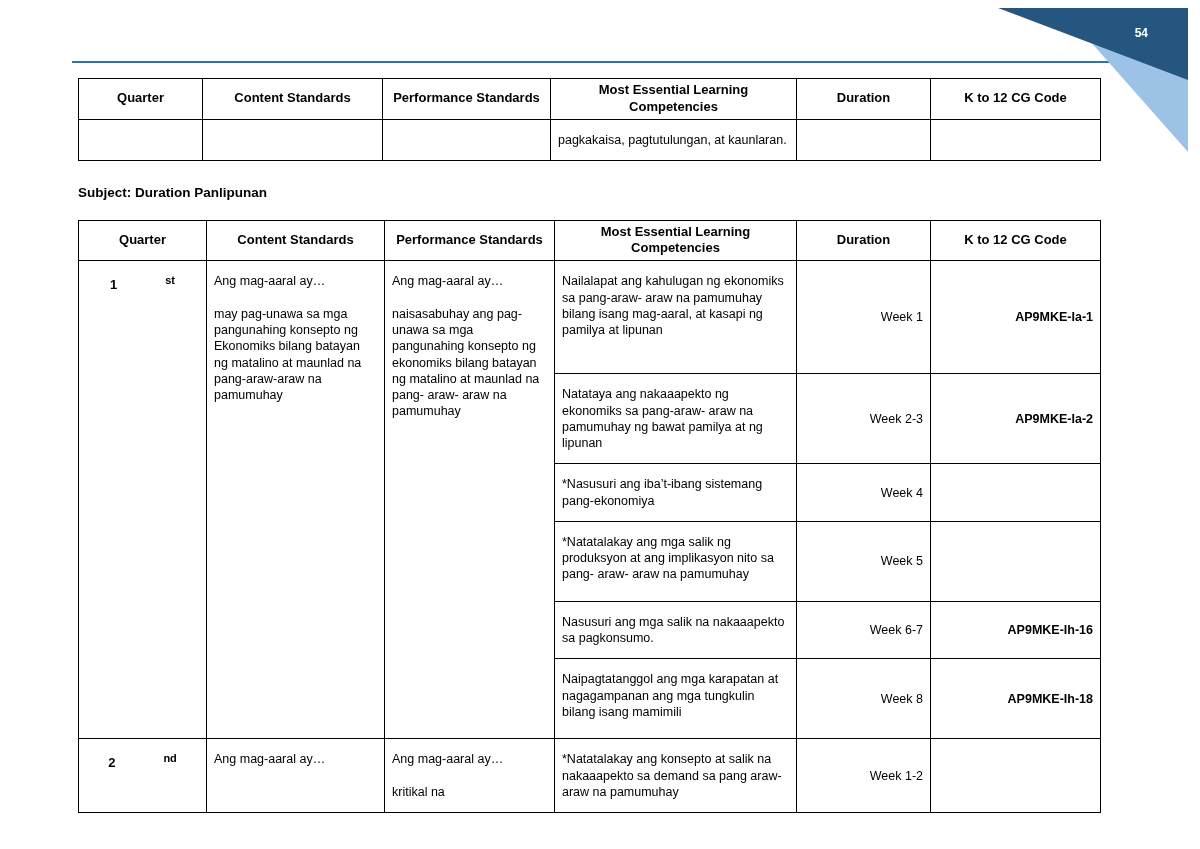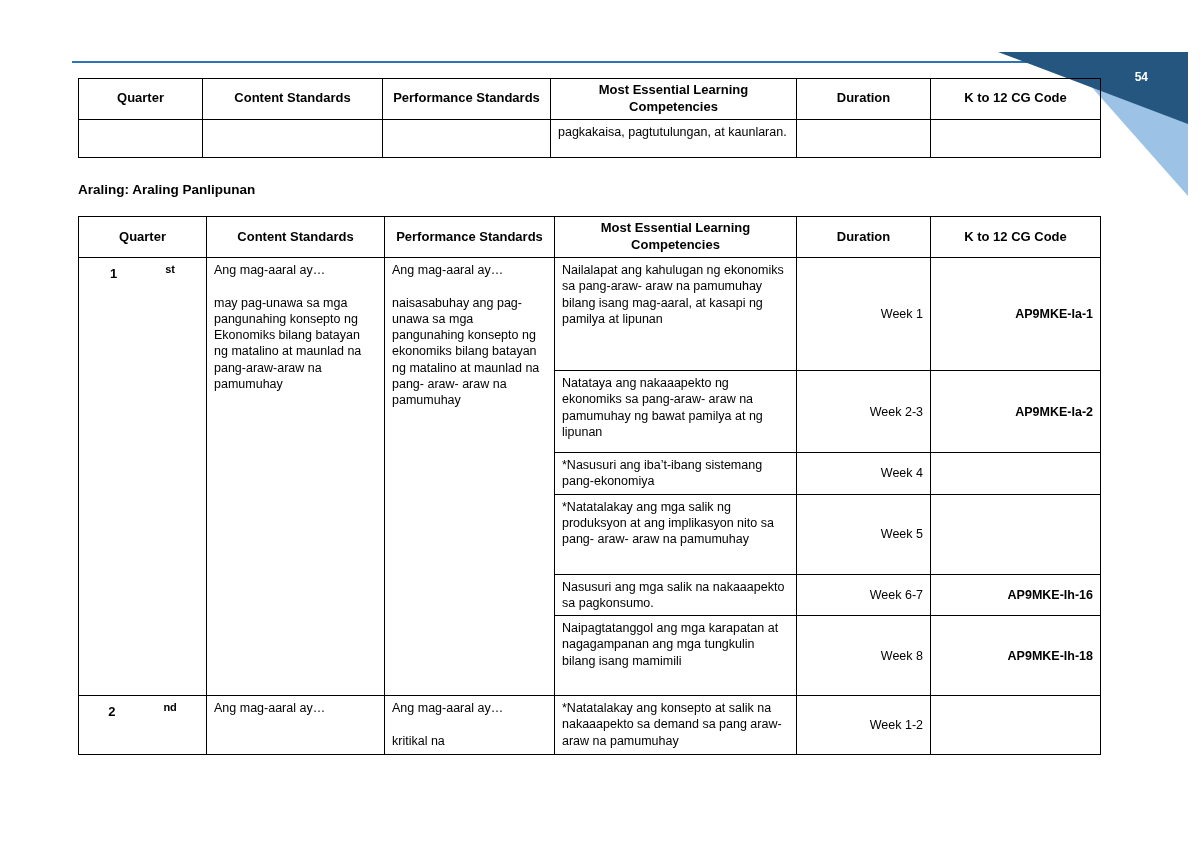--- a/index.html
+++ b/index.html
@@ -21,21 +21,20 @@
     width: 1114px;
     height: 2px;
     background: #2E74B5;
   }
   .ribbon {
     position: absolute;
     top: 0;
     right: 6px;
     width: 200px;
     height: 160px;
-    margin-top: 44px;
   }
   .ribbon svg { display: block; }
   .page-number {
     position: absolute;
     top: 26px;
     right: 46px;
     color: #ffffff;
     font-weight: bold;
     font-size: 12px;
   }
@@ -46,21 +45,21 @@
     top: 78px;
     width: 1022px;
   }
   table {
     border-collapse: collapse;
     table-layout: fixed;
     width: 1022px;
   }
   td, th {
     border: 1px solid #000;
-    padding: 4px 7px;
+    padding: 12px 7px;
     font-size: 12.5px;
     line-height: 1.3;
     vertical-align: top;
     text-align: left;
     word-wrap: break-word;
   }
   th {
     font-weight: bold;
     text-align: center;
     vertical-align: middle;
@@ -142,21 +141,21 @@
           <td></td>
           <td></td>
           <td>pagkakaisa, pagtutulungan, at kaunlaran.</td>
           <td class="duration-cell"></td>
           <td class="code-cell"></td>
         </tr>
       </tbody>
     </table>
 
     <div class="meta">
-      <div>Araling: Araling Panlipunan</div>
+      <div>Subject: Duration Panlipunan</div>
     </div>
 
     <table class="main-table">
       <colgroup>
         <col style="width:128px">
           <col style="width:178px">
           <col style="width:170px">
         <col style="width:242px">
           <col style="width:134px">
           <col style="width:170px">

